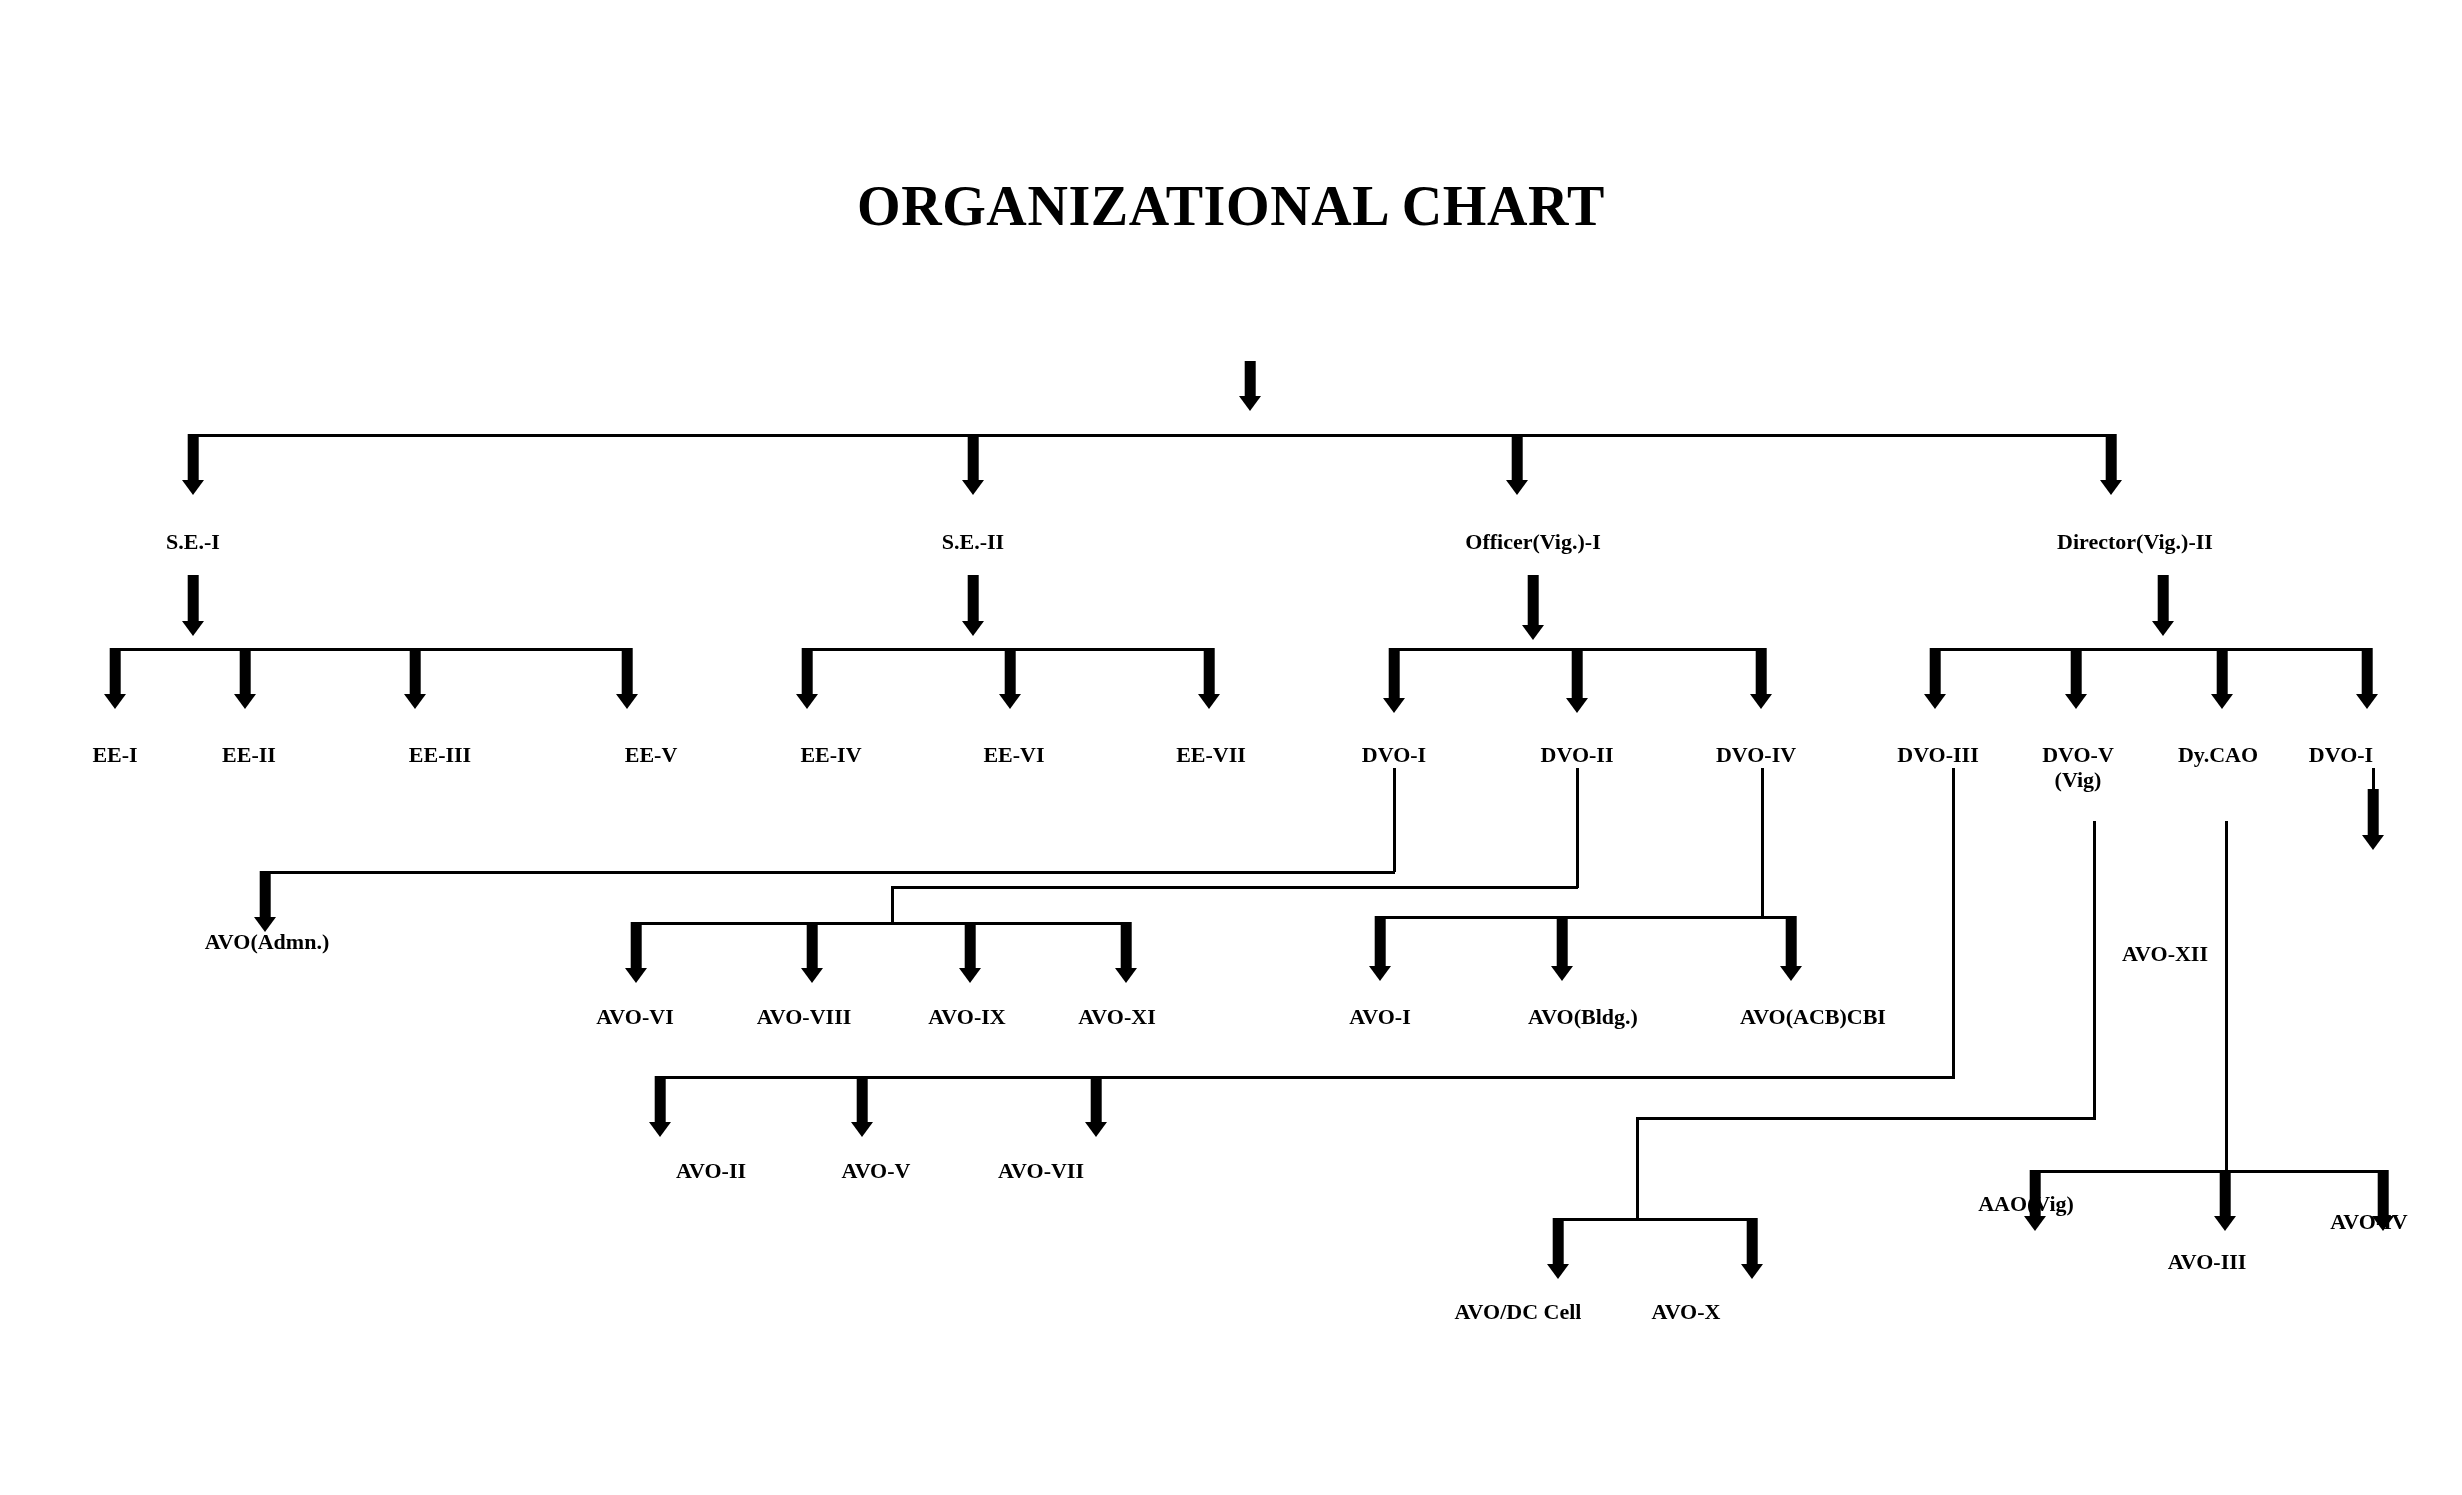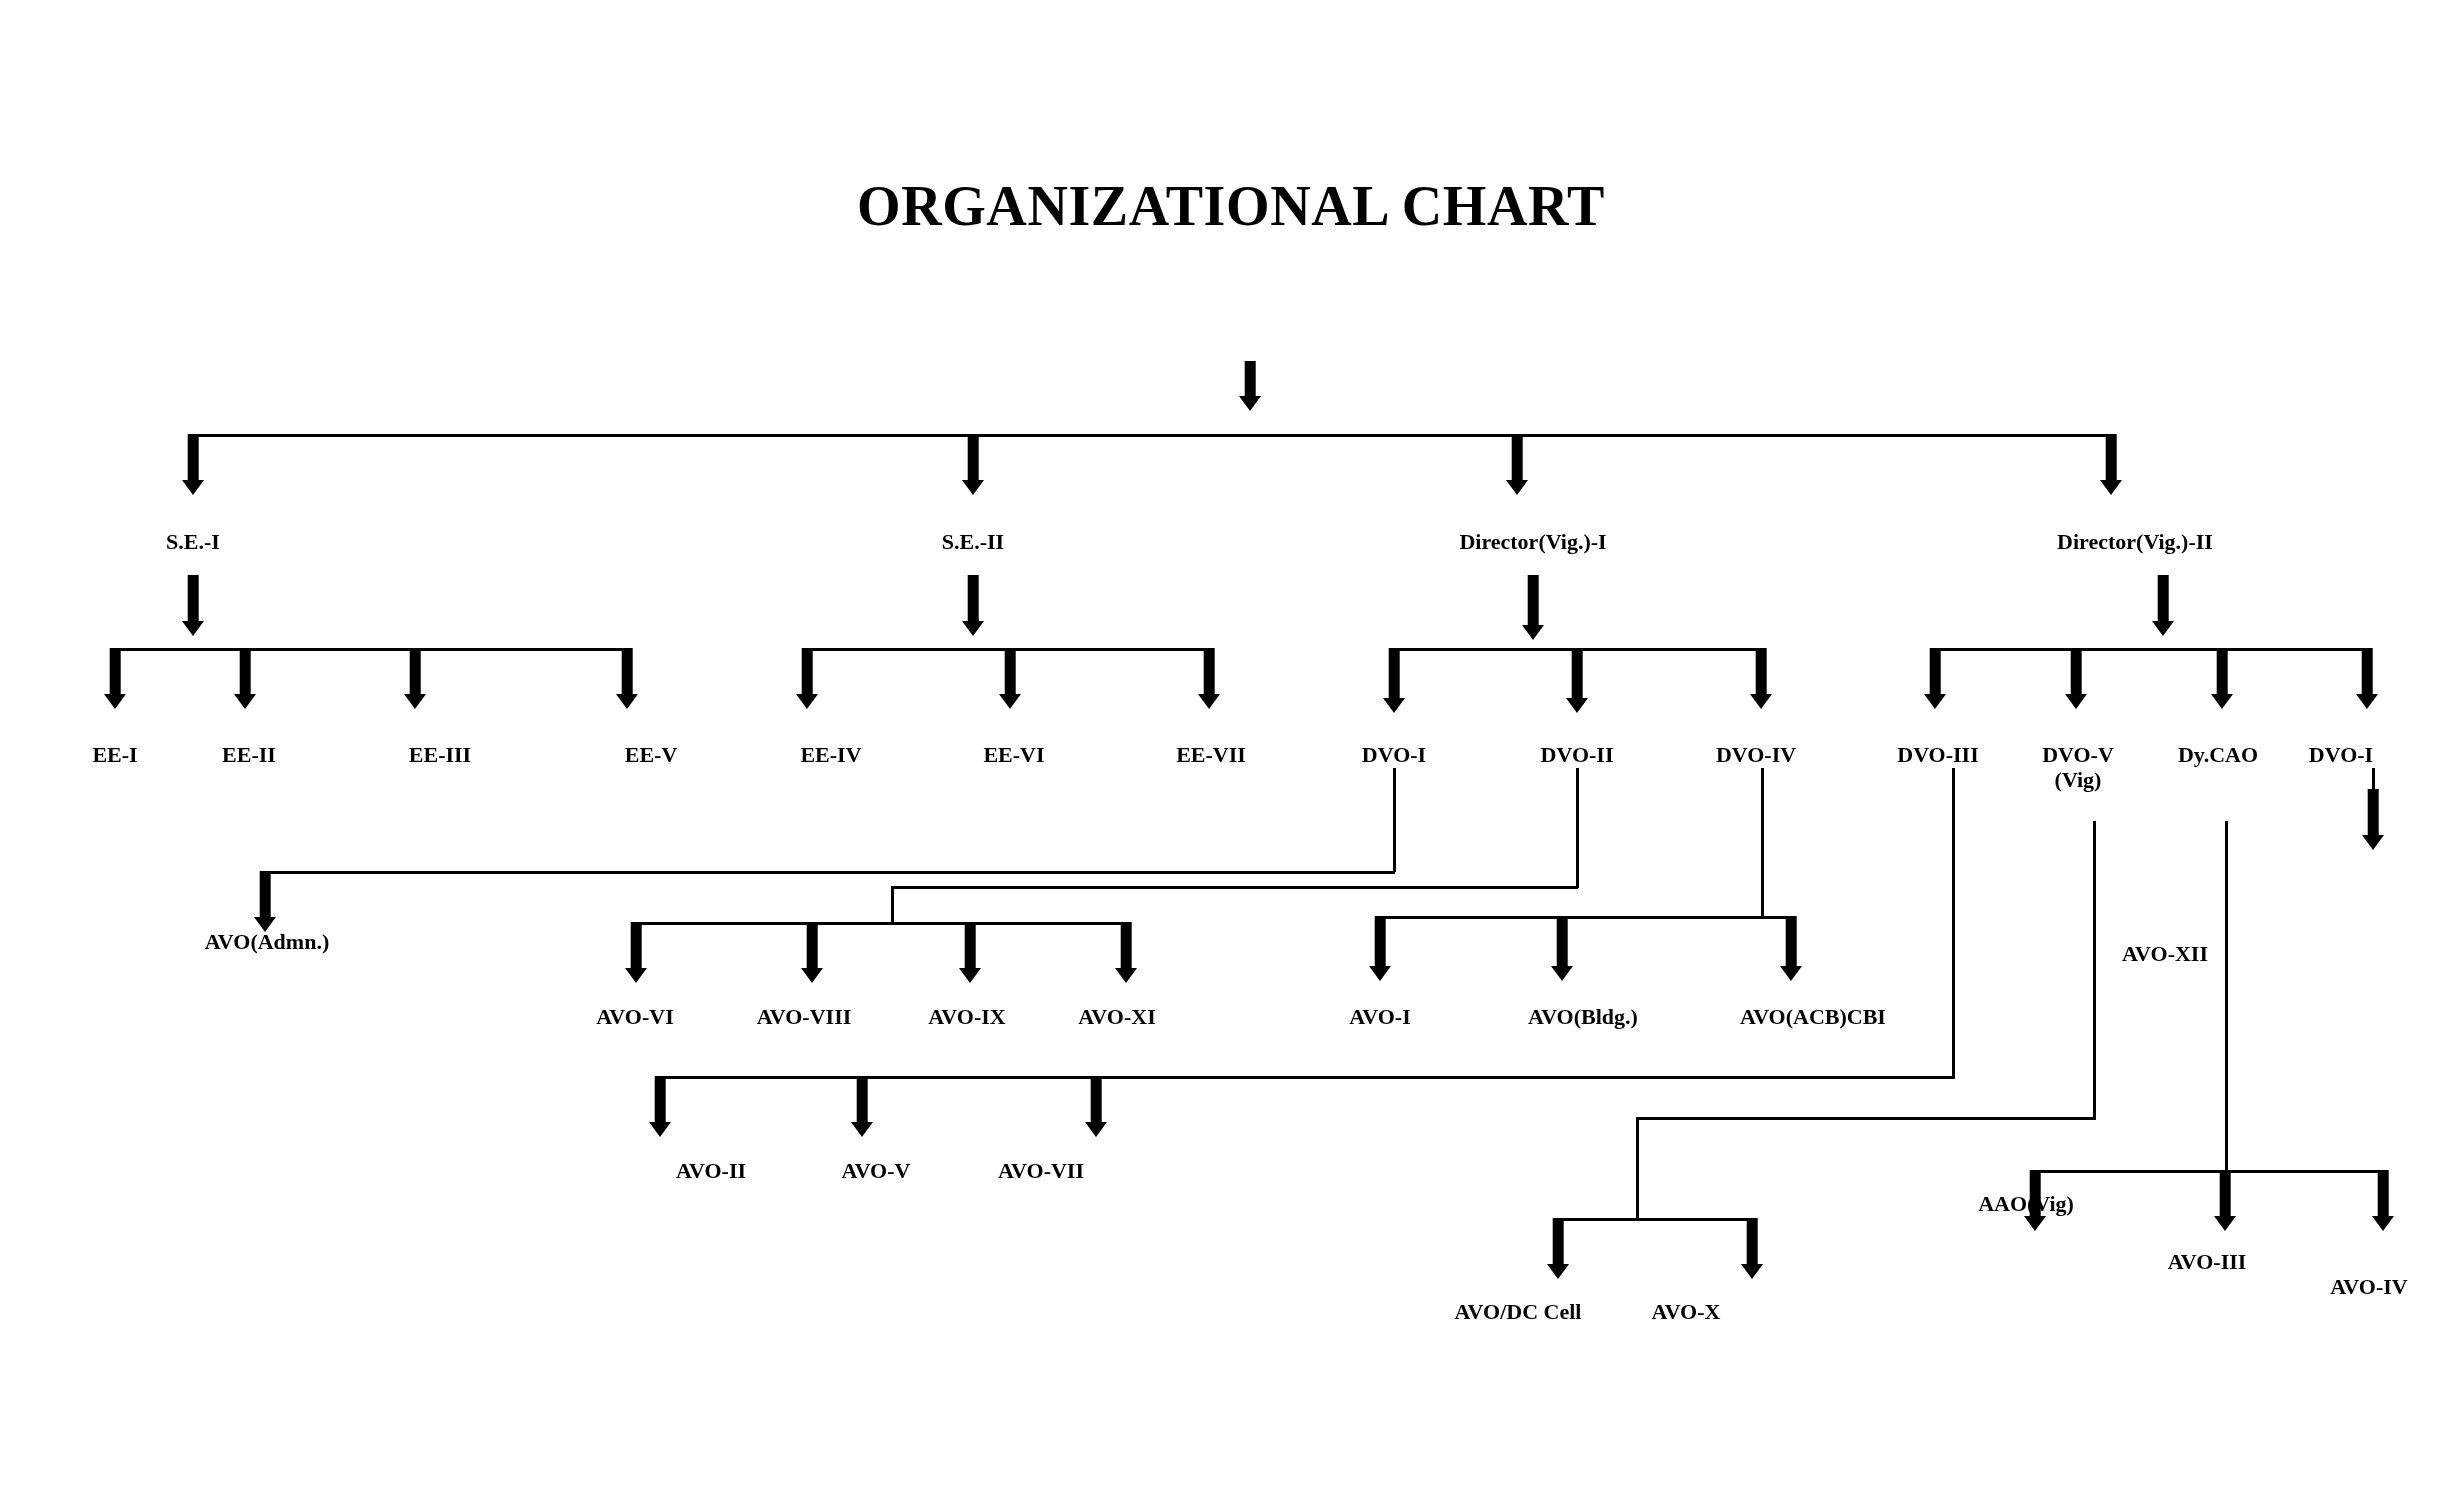--- a/index.html
+++ b/index.html
@@ -112,21 +112,21 @@
     <div class="stem" style="height:46px;"></div>
       <div class="head" style="top:46px;"></div>
   </div>
   <div class="arrow" style="left:2111px; top:434px; height:62px;">
     <div class="stem" style="height:46px;"></div>
       <div class="head" style="top:46px;"></div>
   </div>
 
   <div class="node" style="left:193px; top:529px;">S.E.-I</div>
   <div class="node" style="left:973px; top:529px;">S.E.-II</div>
-  <div class="node" style="left:1533px; top:529px;">Director(Vig.)-I</div>
+  <div class="node" style="left:1533px; top:529px;">Officer(Vig.)-I</div>
   <div class="node" style="left:2135px; top:529px;">Director(Vig.)-II</div>
 
   <div class="arrow" style="left:193px; top:575px; height:62px;">
     <div class="stem" style="height:46px;"></div>
       <div class="head" style="top:46px;"></div>
   </div>
   <div class="hline" style="left:114px; top:648px; width:515px;"></div>
   <div class="arrow" style="left:115px; top:648px; height:62px;">
     <div class="stem" style="height:46px;"></div>
       <div class="head" style="top:46px;"></div>
@@ -321,16 +321,16 @@
   <div class="arrow" style="left:2225px; top:1170px; height:62px;">
     <div class="stem" style="height:46px;"></div>
       <div class="head" style="top:46px;"></div>
   </div>
   <div class="arrow" style="left:2383px; top:1170px; height:62px;">
     <div class="stem" style="height:46px;"></div>
       <div class="head" style="top:46px;"></div>
   </div>
   <div class="node" style="left:2026px; top:1191px;">AAO(Vig)</div>
   <div class="node" style="left:2207px; top:1249px;">AVO-III</div>
-  <div class="node" style="left:2369px; top:1274px;text-align:right;">AVO-IV</div>
+  <div class="node" style="left:2369px; top:1209px;text-align:right;">AVO-IV</div>
 
 </div>
 
 
 </body></html>

